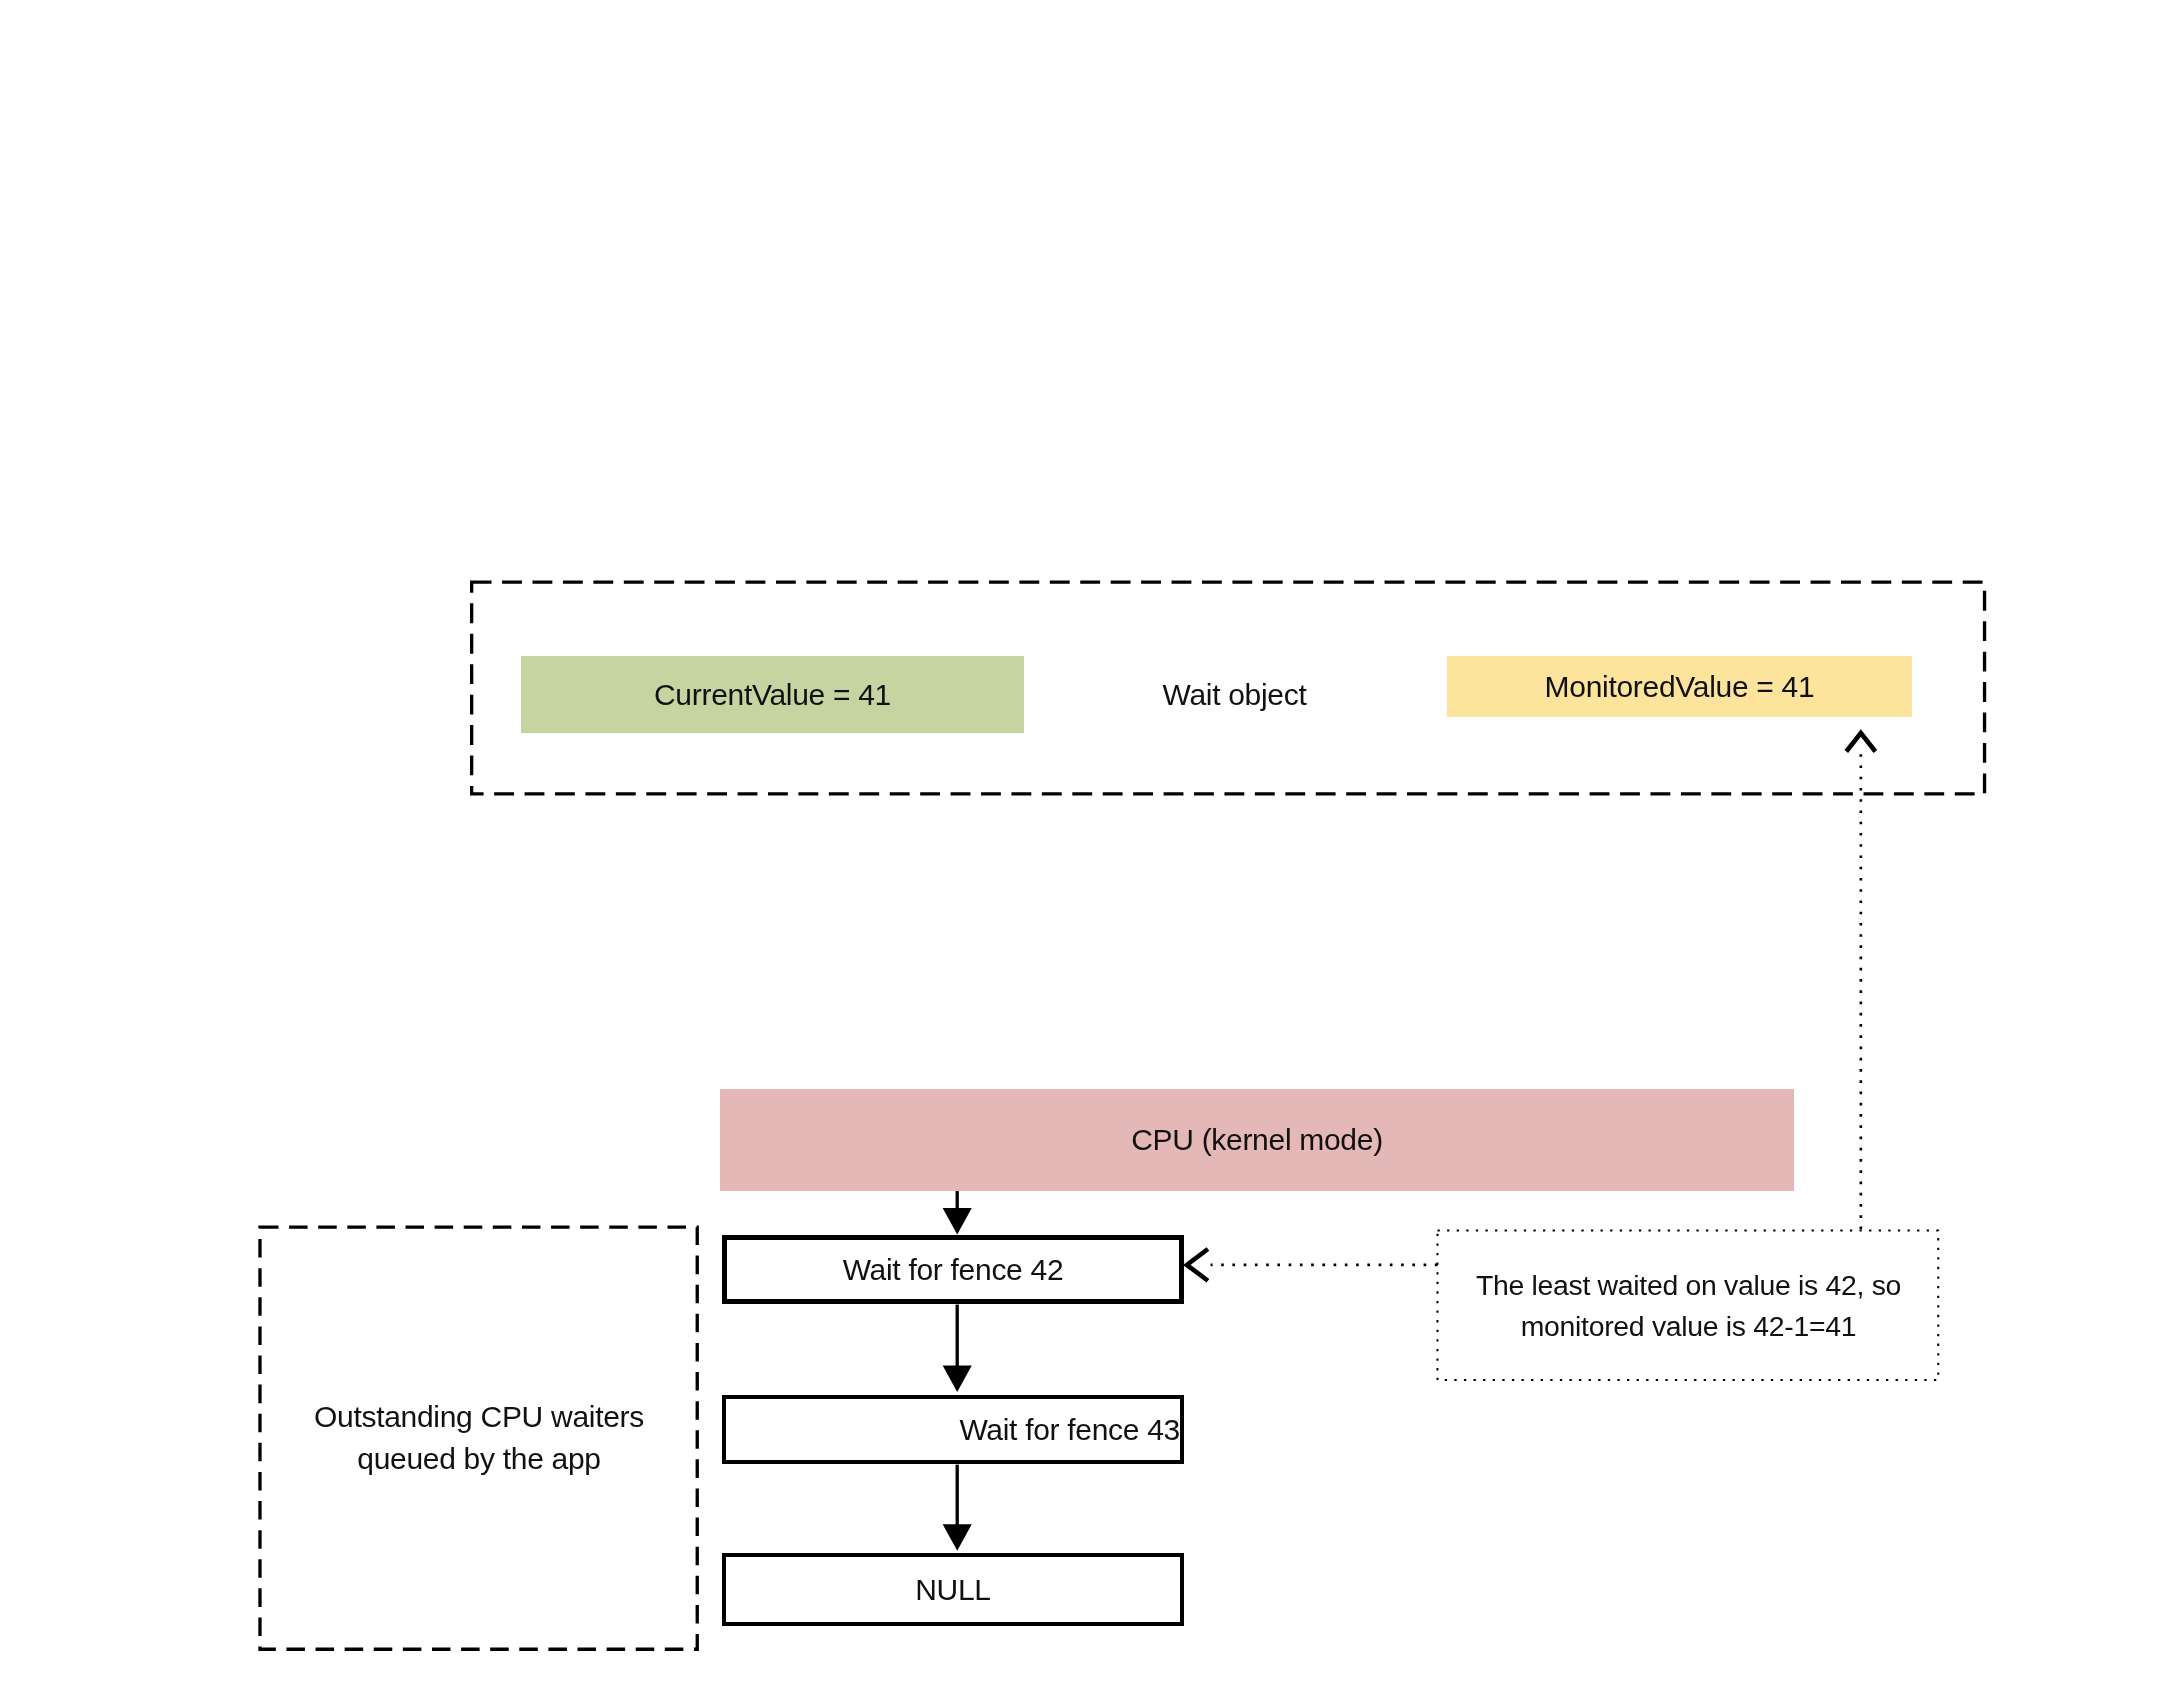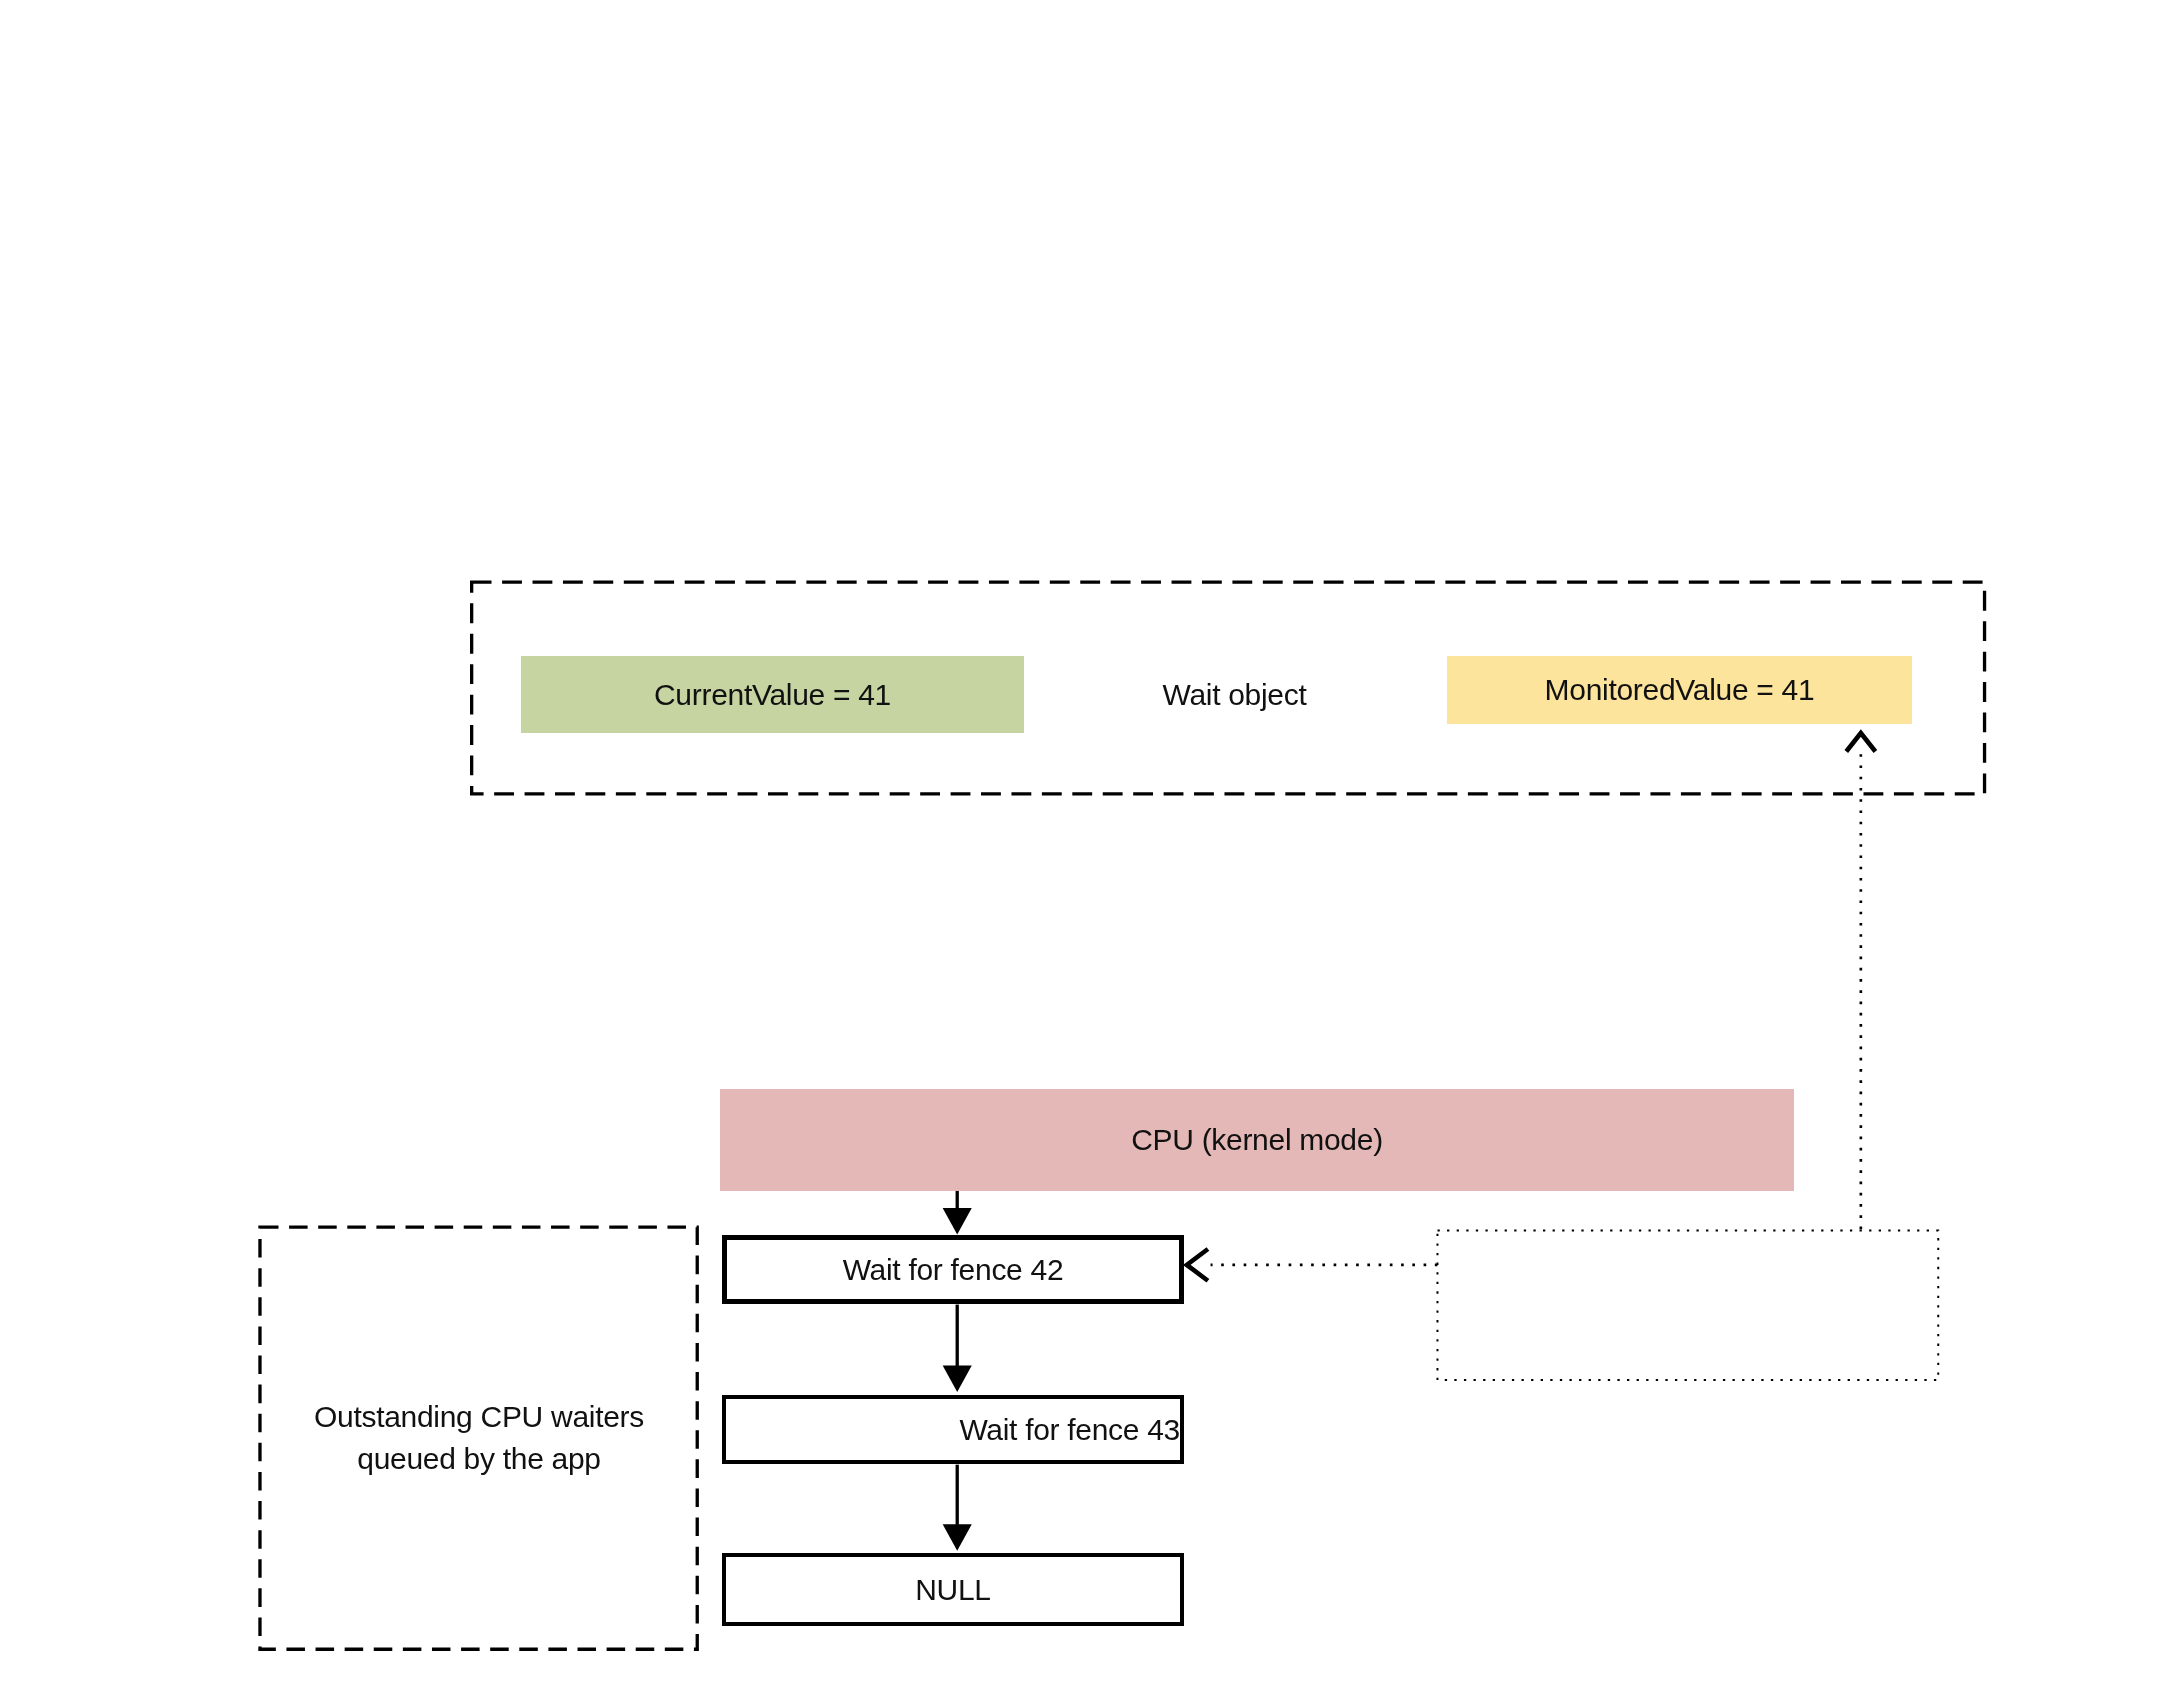--- a/index.html
+++ b/index.html
@@ -30,21 +30,21 @@
     align-items: center;
     justify-content: center;
     text-align: center;
     z-index: 2;
     font-size: 30px;
     letter-spacing: -0.3px;
     line-height: 1.2;
   }
   .fill-box { border: none; }
   .box-current   { left: 521px;  top: 656px;  width: 503px;  height: 77px; }
-  .box-monitored { left: 1447px; top: 656px;  width: 465px;  height: 68px; }
+  .box-monitored { left: 1447px; top: 656px;  width: 465px;  height: 61px; }
   .fence-label   { left: 1069px; top: 665px; width: 331px;  height: 60px;  }
   .box-cpu       { left: 720px; top: 1045px; width: 1074px; height: 102px; margin-top: 44px; }
   .waiter {
     background: #ffffff;
     border: 4px solid #000000;
   }
   .waiter-0 { left: 722px; top: 1235px; width: 462px; height: 69px; border-width: 5.3px; }
   .waiter-1 { left: 722px; top: 1395px; width: 462px; height: 69px; justify-content: flex-end; }
   .waiter-2 { left: 722px; top: 1553px; width: 462px; height: 73px; }
   .caption-box {
@@ -122,15 +122,19 @@
 
   <div class="node waiter waiter-2">
     <span>NULL</span>
   </div>
 
   <div class="node caption-box">
     <div>Outstanding CPU waiters</div>
     <div>queued by the app</div>
   </div>
 
+  <div class="node annotation-box">
+    <div>The least waited on value is 42, so</div>
+    <div>monitored value is 42-1=41</div>
+  </div>
 
 </div>
 
 
 </body></html>

